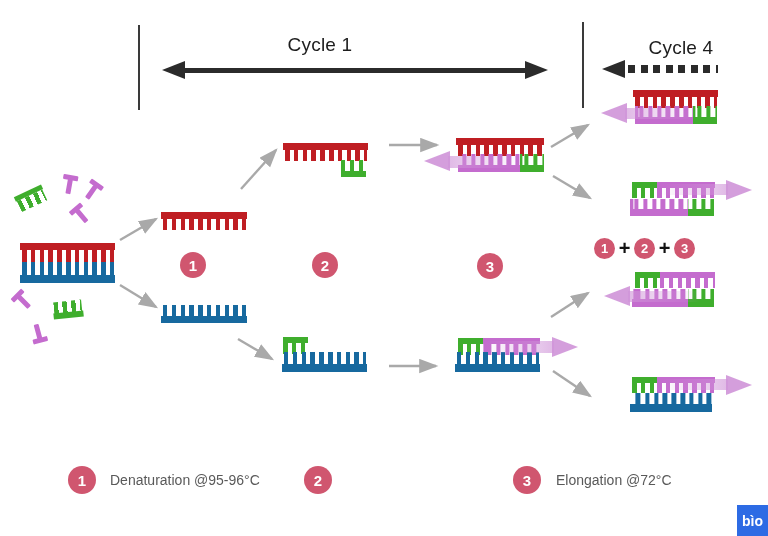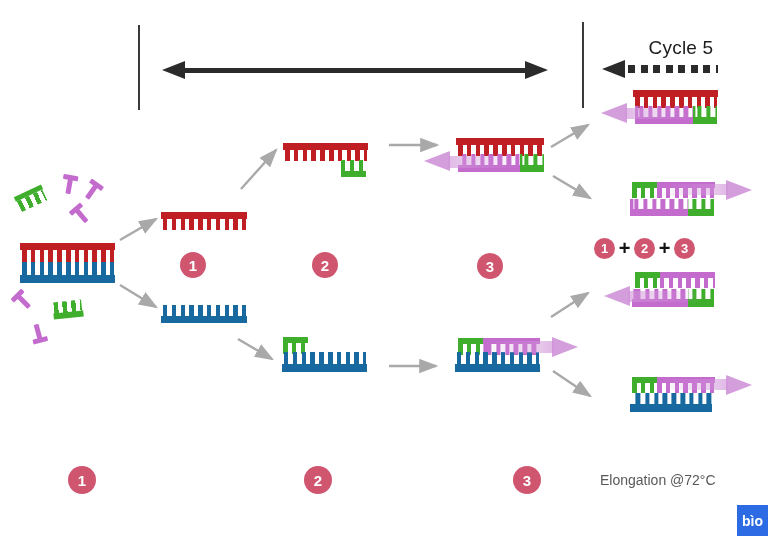--- a/index.html
+++ b/index.html
@@ -67,25 +67,26 @@
   .wm-logo{position:absolute;left:737px;top:505px;width:31px;height:31px;background:var(--logo-blue);color:#fff;font-weight:700;font-size:14px;display:flex;align-items:center;justify-content:center;}
 </style>
 </head>
 <body>
 
 <div id="canvas">
 
   <div class="r" style="--c:#3a3a3a;left:138px;top:25px;width:2px;height:85px;"></div>
   <div class="r" style="--c:#3a3a3a;left:582px;top:22px;width:2px;height:86px;"></div>
 
+  <div class="label" style="left:255px;top:34px;width:130px;">Cycle 1</div>
   <div class="tri headL" style="left:162px;top:61px;"></div>
   <div class="r" style="--c:var(--arrow-black);left:180px;top:68px;width:350px;height:5px;"></div>
   <div class="tri headR" style="left:525px;top:61px;"></div>
 
-  <div class="label" style="left:636px;top:37px;width:90px;">Cycle 5</div>
+  <div class="label" style="left:636px;top:37px;width:90px;">Cycle 4</div>
   <div class="tri headL" style="left:602px;top:60px;"></div>
   <div class="dashes" style="left:628px;top:65px;width:90px;height:8px;"></div>
 
   <svg class="overlay" width="768" height="536" viewBox="0 0 768 536">
     <defs>
       <marker id="ah" markerWidth="9" markerHeight="7" refX="7" refY="3" orient="auto">
         <path d="M0,0 L8,3 L0,6 Z"></path>
       </marker>
     </defs>
     <line x1="120" y1="240" x2="156" y2="219" marker-end="url(#ah)"></line>
@@ -213,19 +214,20 @@
   <div class="r" style="--c:var(--primer-green);left:632px;top:377px;width:25px;height:6px;"></div>
   <div class="t" style="--c:var(--primer-green);left:632px;top:383px;width:25px;height:10px;"></div>
   <div class="r" style="--c:var(--new-strand-purple);left:657px;top:377px;width:58px;height:6px;"></div>
   <div class="t" style="--c:var(--new-strand-purple);left:657px;top:383px;width:58px;height:10px;"></div>
   <div class="t off" style="--c:var(--template-strand-blue);left:632px;top:393px;width:80px;height:12px;"></div>
   <div class="r" style="--c:var(--template-strand-blue);left:630px;top:404px;width:82px;height:8px;"></div>
   <div class="pbodyR" style="left:660px;top:379px;width:68px;height:11px;"></div>
   <div class="tri pheadR" style="left:726px;top:375px;"></div>
 
   <div class="circ legend" style="left:68px;top:466px;">1</div>
+  <div class="legend-label" style="left:110px;top:472px;">Denaturation @95-96°C</div>
   <div class="circ legend" style="left:304px;top:466px;">2</div>
   <div class="circ legend" style="left:513px;top:466px;">3</div>
-  <div class="legend-label" style="left:556px;top:472px;margin-left:44px;">Elongation @72°C</div>
+  <div class="legend-label" style="left:556px;top:472px;">Elongation @72°C</div>
 
   <div class="wm-logo">bìo</div>
 
 </div>
 
 </body></html>

